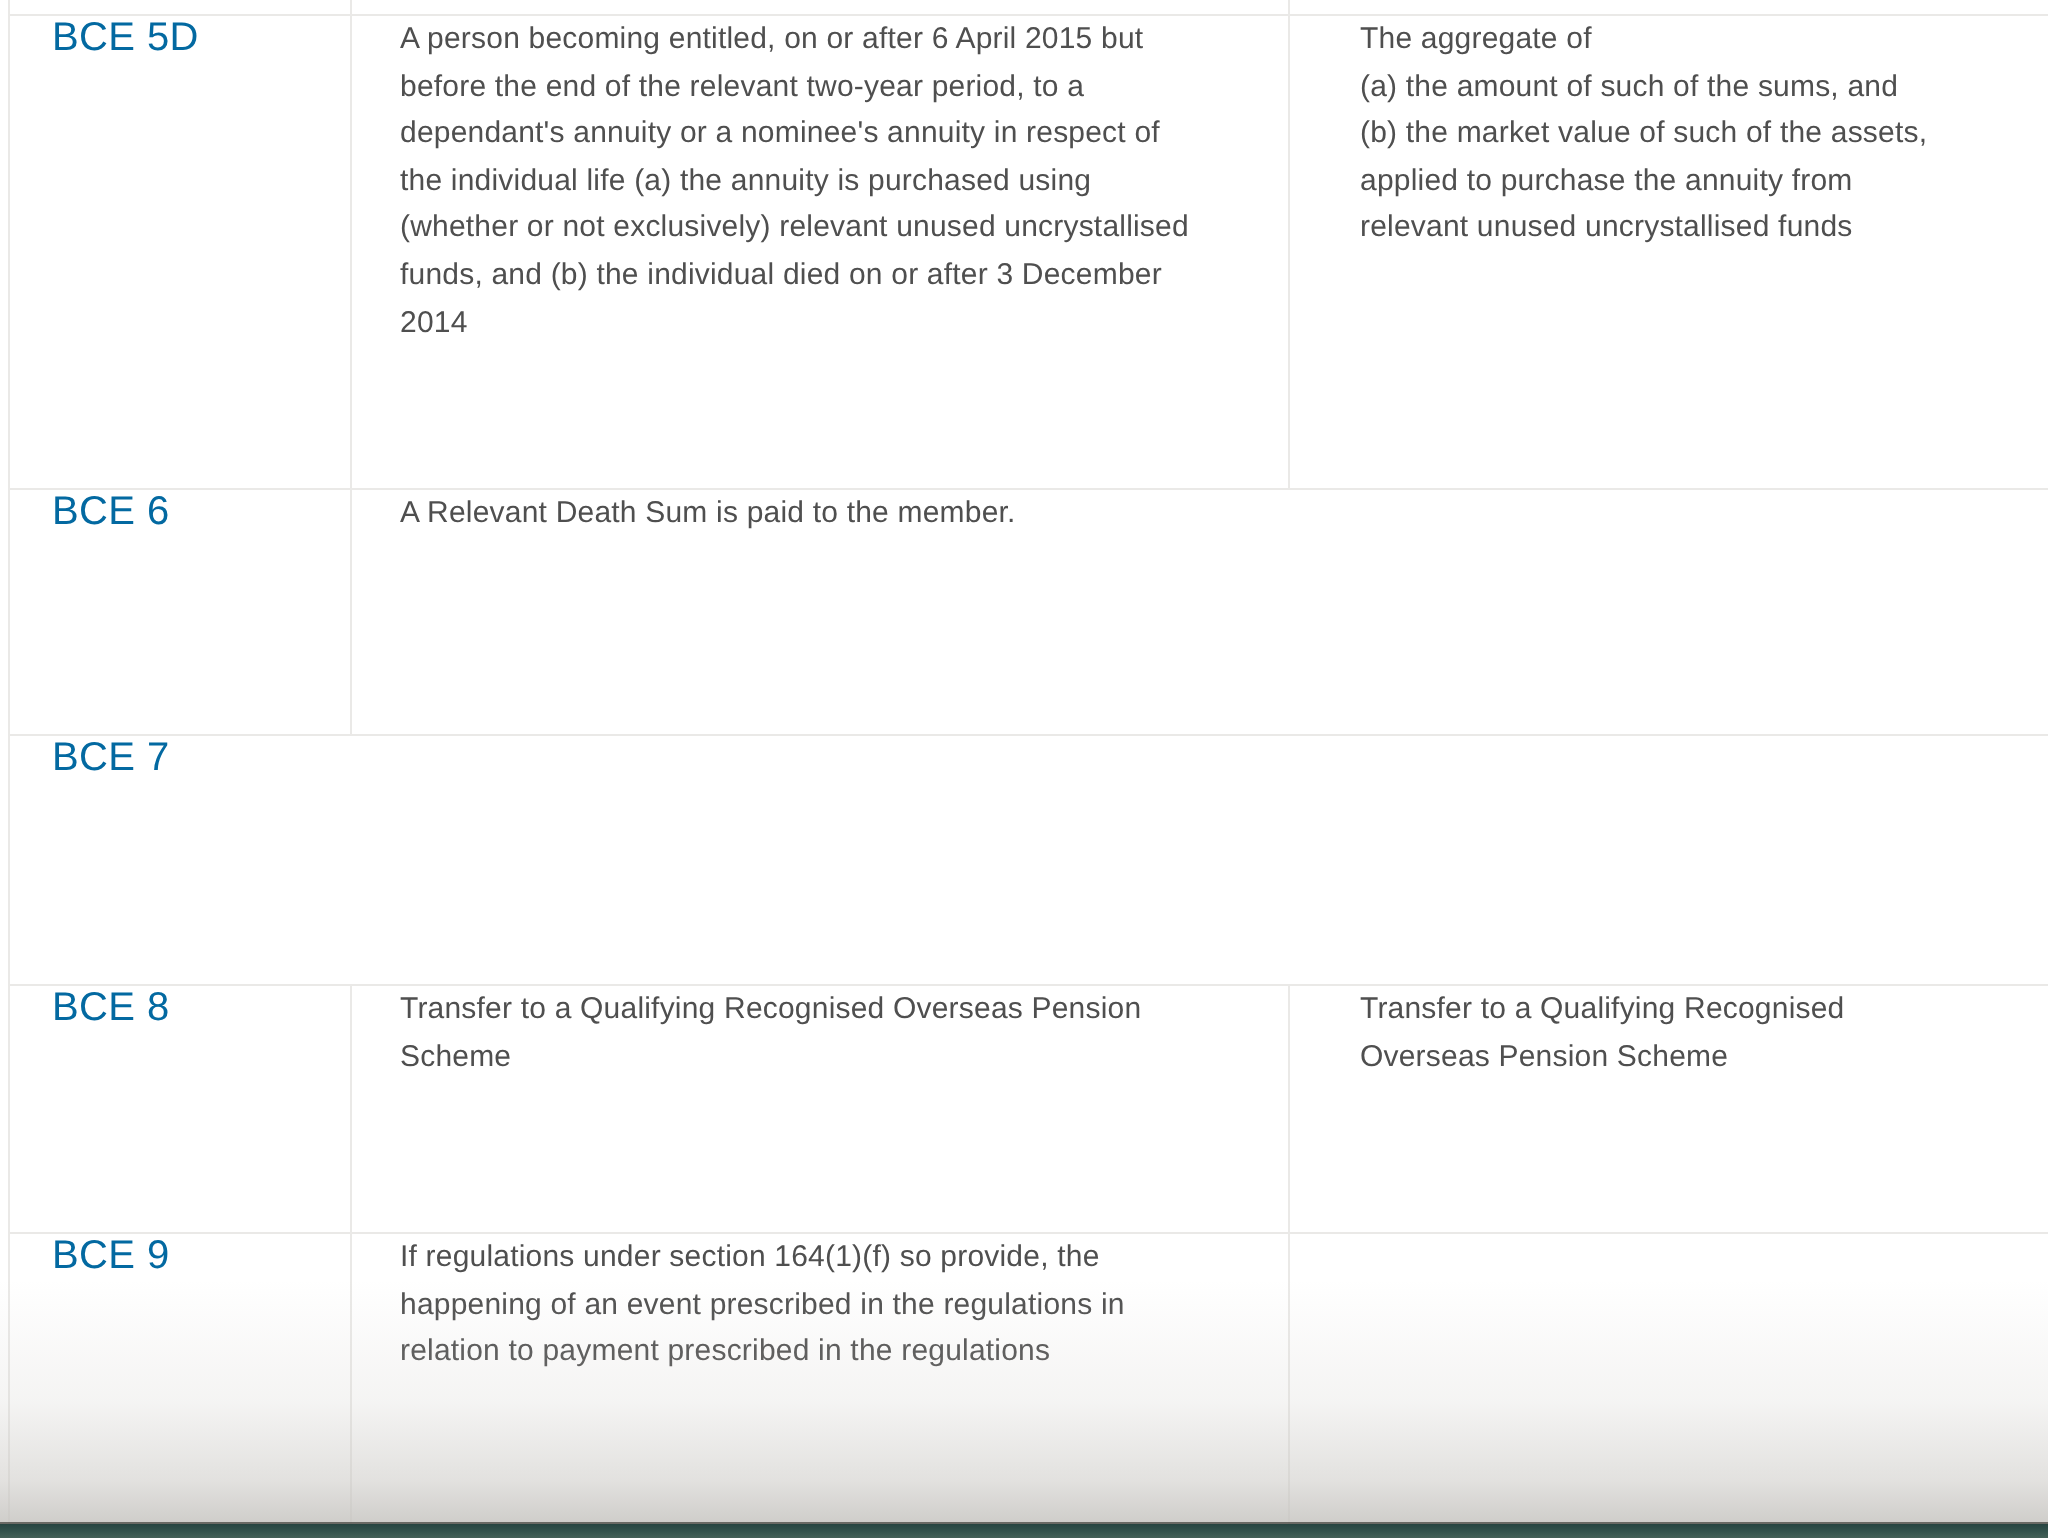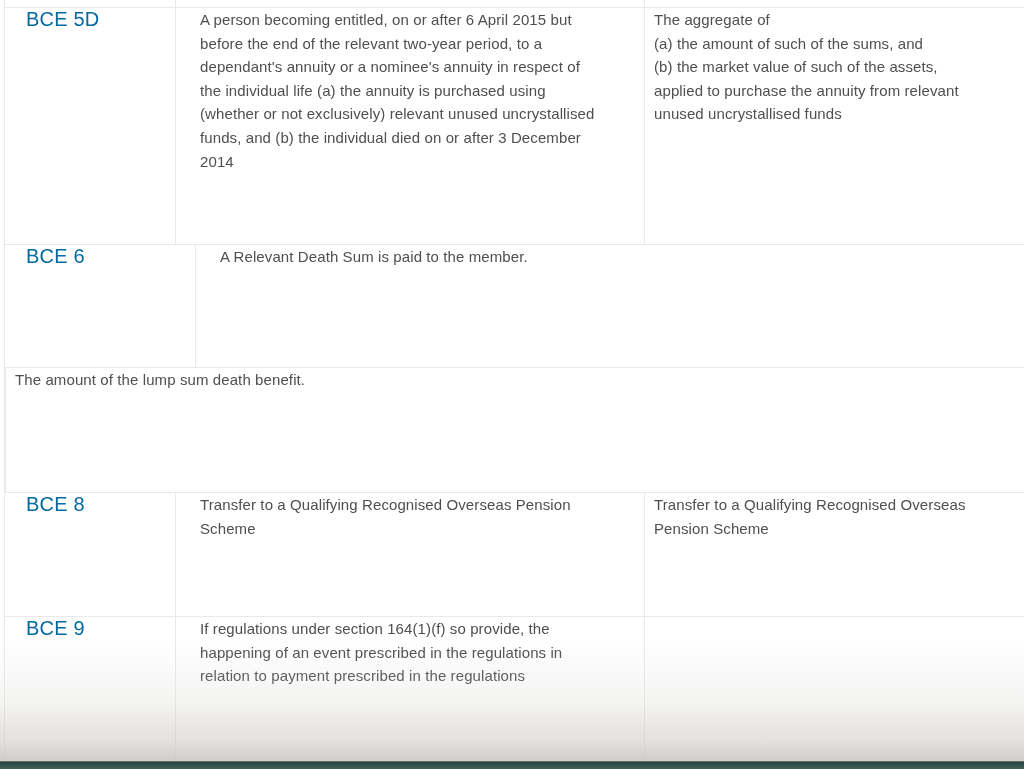--- a/index.html
+++ b/index.html
@@ -26,42 +26,42 @@
     width: 1020px;
     border-left: 1px solid #eae9e7;
   }
   .trow {
     display: flex;
     border-bottom: 1px solid #eae9e7;
     box-sizing: border-box;
   }
   .r0 { height: 8px; }
   .r1 { height: 237px; }
-  .r2 { height: 123px; gap: 20px; }
+  .r2 { height: 123px; }
   .r3 { height: 125px; }
   .r4 { height: 124px; }
   .r5 { height: 145px; border-bottom: none; }
   .cell {
     box-sizing: border-box;
     display: flex;
     align-items: flex-start;
   }
   .col-code {
     width: 170px;
     padding-left: 21px;
   }
   .col-desc {
     width: 469px;
     border-left: 1px solid #eae9e7;
     padding: 0 40px 0 24px;
   }
   .col-amount {
     flex: 1;
     border-left: 1px solid #eae9e7;
-    padding: 0 46px 0 9px;
+    padding: 0 46px 0 35px;
   }
   .cell-text {
     margin-bottom: 28px;
     font-size: 15px;
     line-height: 23.6px;
     color: #4f4f4f;
     white-space: pre-line;
     letter-spacing: 0.1px;
   }
   .code-text {
@@ -123,22 +123,22 @@
     <div class="trow r2">
       <div class="cell col-code">
         <span class="code-text">BCE 6</span>
       </div>
       <div class="cell col-desc">
         <div class="cell-text">A Relevant Death Sum is paid to the member.</div>
       </div>
     </div>
 
     <div class="trow r3">
-      <div class="cell col-amount">
-        <div class="cell-text">The amount of the lump sum death benefit.</div>
+      <div class="cell col-code">
+        <span class="code-text">BCE 7</span>
       </div>
     </div>
 
     <div class="trow r4">
       <div class="cell col-code">
         <span class="code-text">BCE 8</span>
       </div>
       <div class="cell col-desc">
         <div class="cell-text">Transfer to a Qualifying Recognised Overseas Pension Scheme</div>
       </div>

